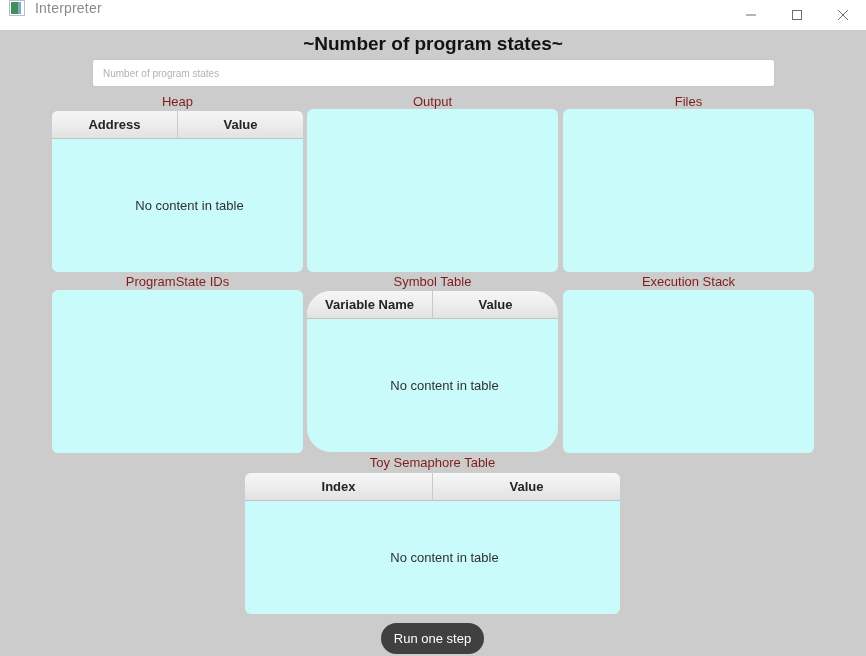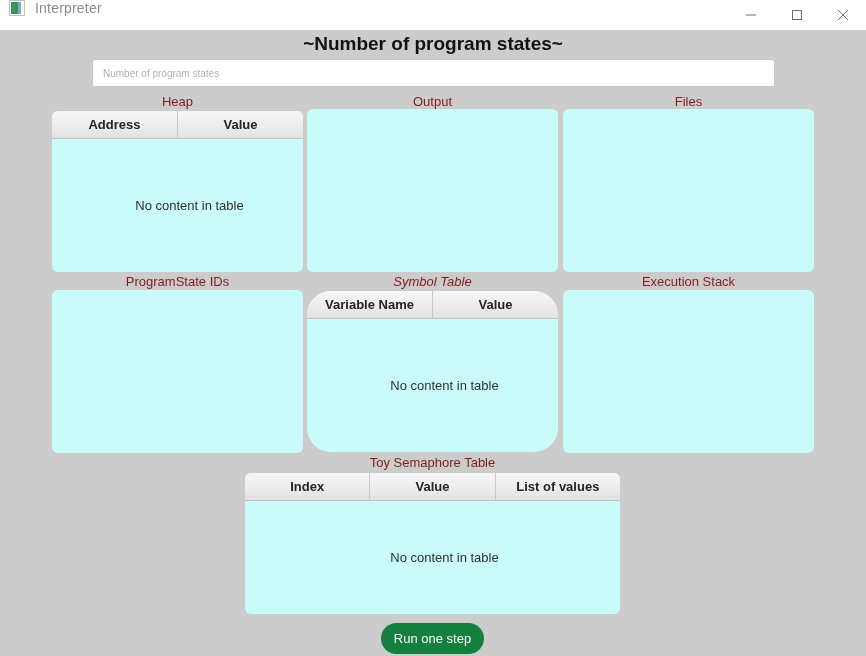--- a/index.html
+++ b/index.html
@@ -148,21 +148,21 @@
   .empty-text {
     font-size: 13px;
     color: #303030;
   }
 
   
   .run-btn {
     position: absolute;
     left: 381px; top: 623px;
     width: 103px; height: 31px;
-    background: #15803d;
+    background: #404040;
     color: #ffffff;
     border: none;
     border-radius: 16px;
     font-family: "Liberation Sans", sans-serif;
     font-size: 13px;
     cursor: pointer;
   }
 </style>
 </head>
 <body>
@@ -205,21 +205,21 @@
   <div class="tbody">
     <span class="empty-text">No content in table</span>
   </div>
 </div>
 
 <div class="panel" style="left:307px; top:109px; width:251px; height:163px;"></div>
 
 <div class="panel" style="left:563px; top:109px; width:251px; height:163px;"></div>
 
 <div class="sec-label" style="left:52px; top:274px; width:251px;">ProgramState IDs</div>
-<div class="sec-label" style="left:307px; top:274px; width:251px;font-style:italic;">Symbol Table</div>
+<div class="sec-label" style="left:307px; top:274px; width:251px;">Symbol Table</div>
 <div class="sec-label" style="left:563px; top:274px; width:251px;">Execution Stack</div>
 
 <div class="panel" style="left:52px; top:290px; width:251px; height:163px;"></div>
 
 <div class="table" style="left:307px; top:291px; width:251px; height:161px;border-radius:24px;">
   <div class="thead">
     <div class="th">Variable Name</div>
     <div class="th">Value</div>
   </div>
   <div class="tbody">
@@ -227,20 +227,19 @@
   </div>
 </div>
 
 <div class="panel" style="left:563px; top:290px; width:251px; height:163px;"></div>
 
 <div class="sec-label" style="left:245px; top:455px; width:375px;">Toy Semaphore Table</div>
 <div class="table" style="left:245px; top:473px; width:375px; height:141px;">
   <div class="thead">
     <div class="th">Index</div>
     <div class="th">Value</div>
-    <div class="th">List of values</div>
   </div>
   <div class="tbody">
     <span class="empty-text">No content in table</span>
   </div>
 </div>
 
 <button class="run-btn">Run one step</button>
 
 </body></html>

